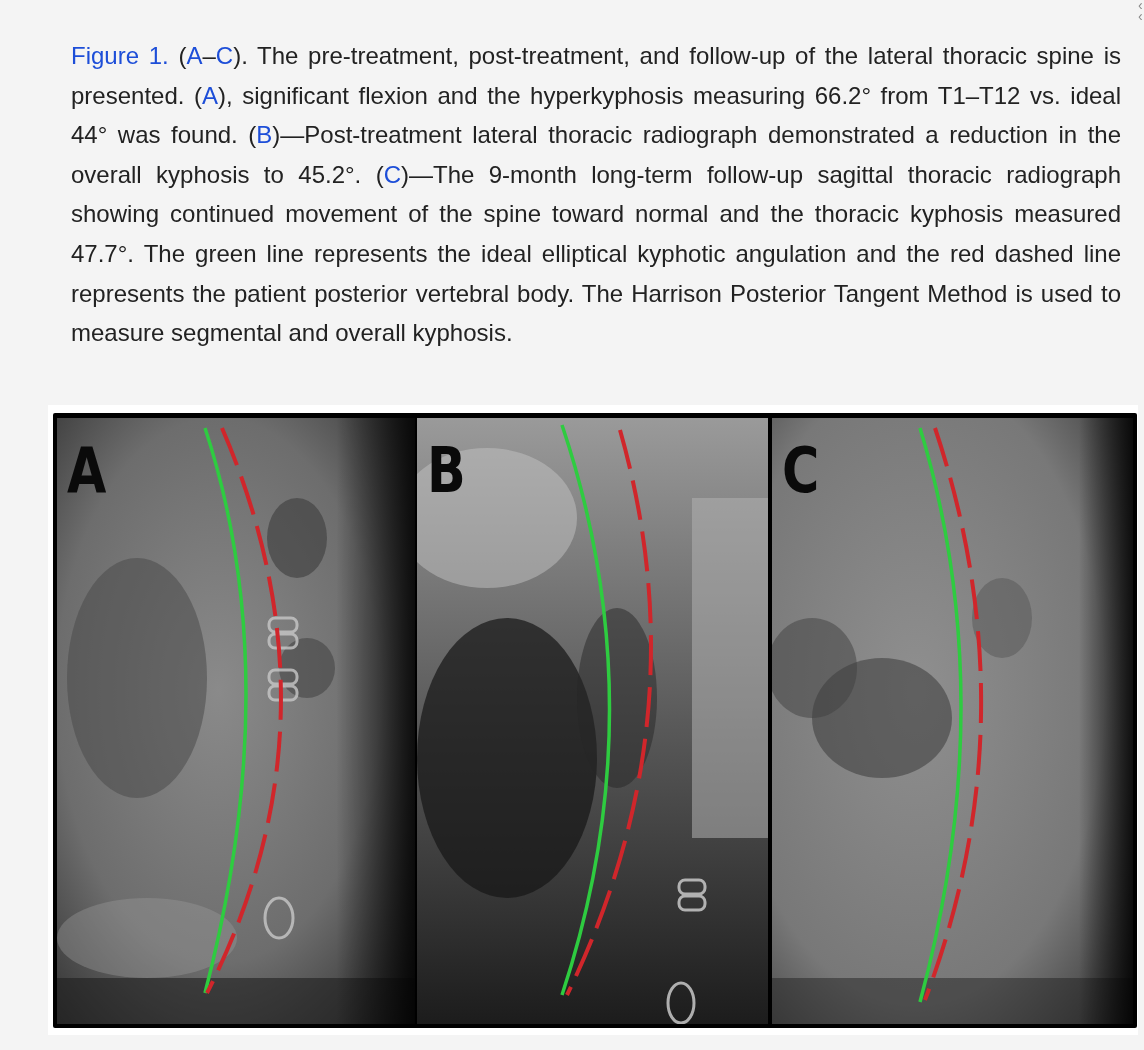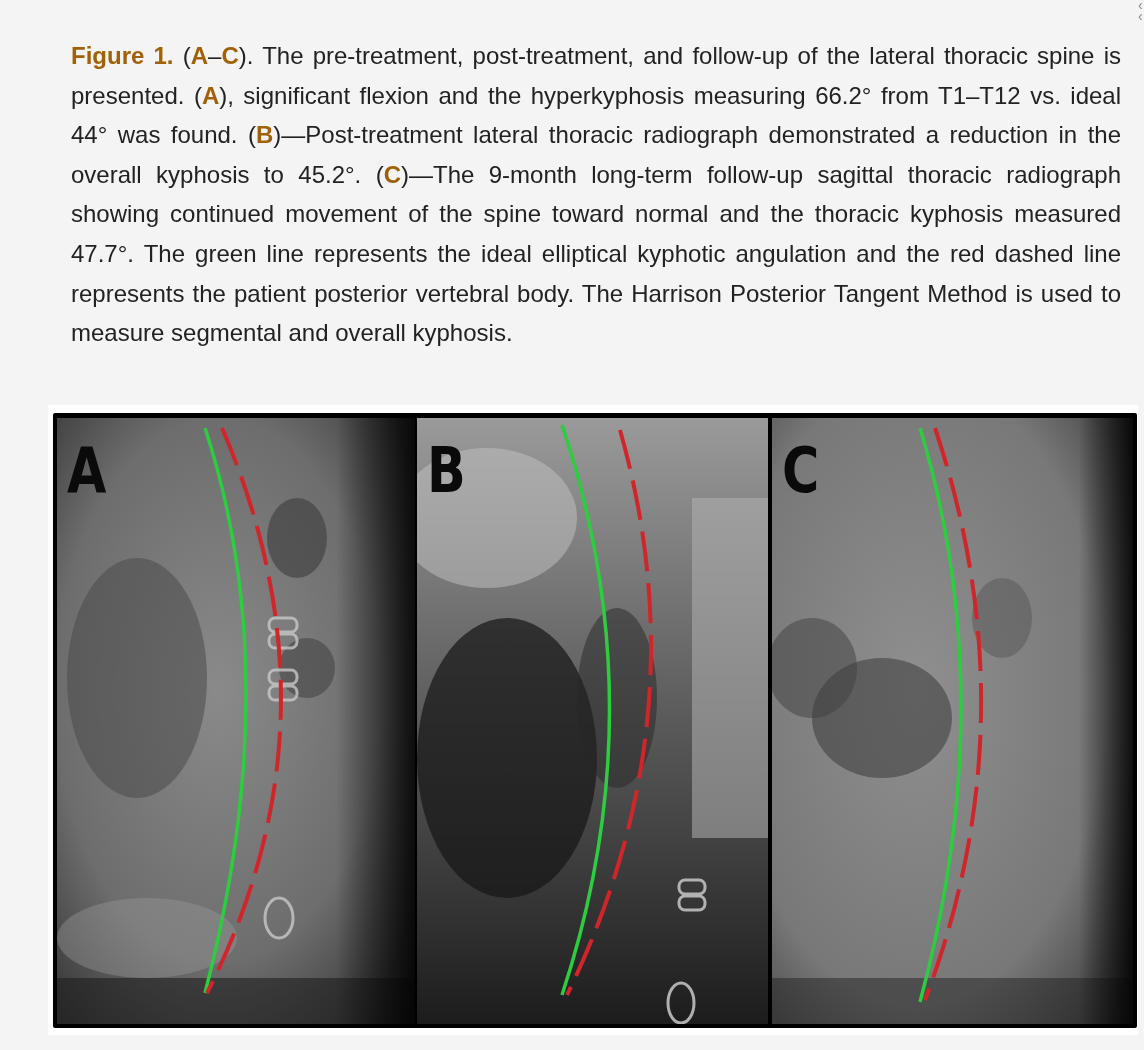--- a/index.html
+++ b/index.html
@@ -6,21 +6,21 @@
   body {
     width: 1144px; height: 1050px; overflow: hidden;
     background: #f4f4f4; position: relative;
     font-family: "Liberation Sans", sans-serif;
   }
   .caption {
     position: absolute; left: 71px; top: 36px; width: 1050px;
     font-size: 24px; line-height: 39.6px; color: #222222;
     text-align: justify; margin: 0;
   }
-  .caption b { font-weight: bold; color: #a16207; }
+  .caption b { font-weight: normal; color: #1d4ed8; }
   .corner-mark {
     position: absolute; right: 0; top: 0; width: 6px; height: 22px;
     color: #888; font-size: 14px; line-height: 11px;
   }
   .figure-panel {
     position: absolute; left: 48px; top: 405px; width: 1090px; height: 630px;
     background: #ffffff;
   }
   .figure-frame {
     position: absolute; left: 53px; top: 413px; width: 1084px; height: 615px;

